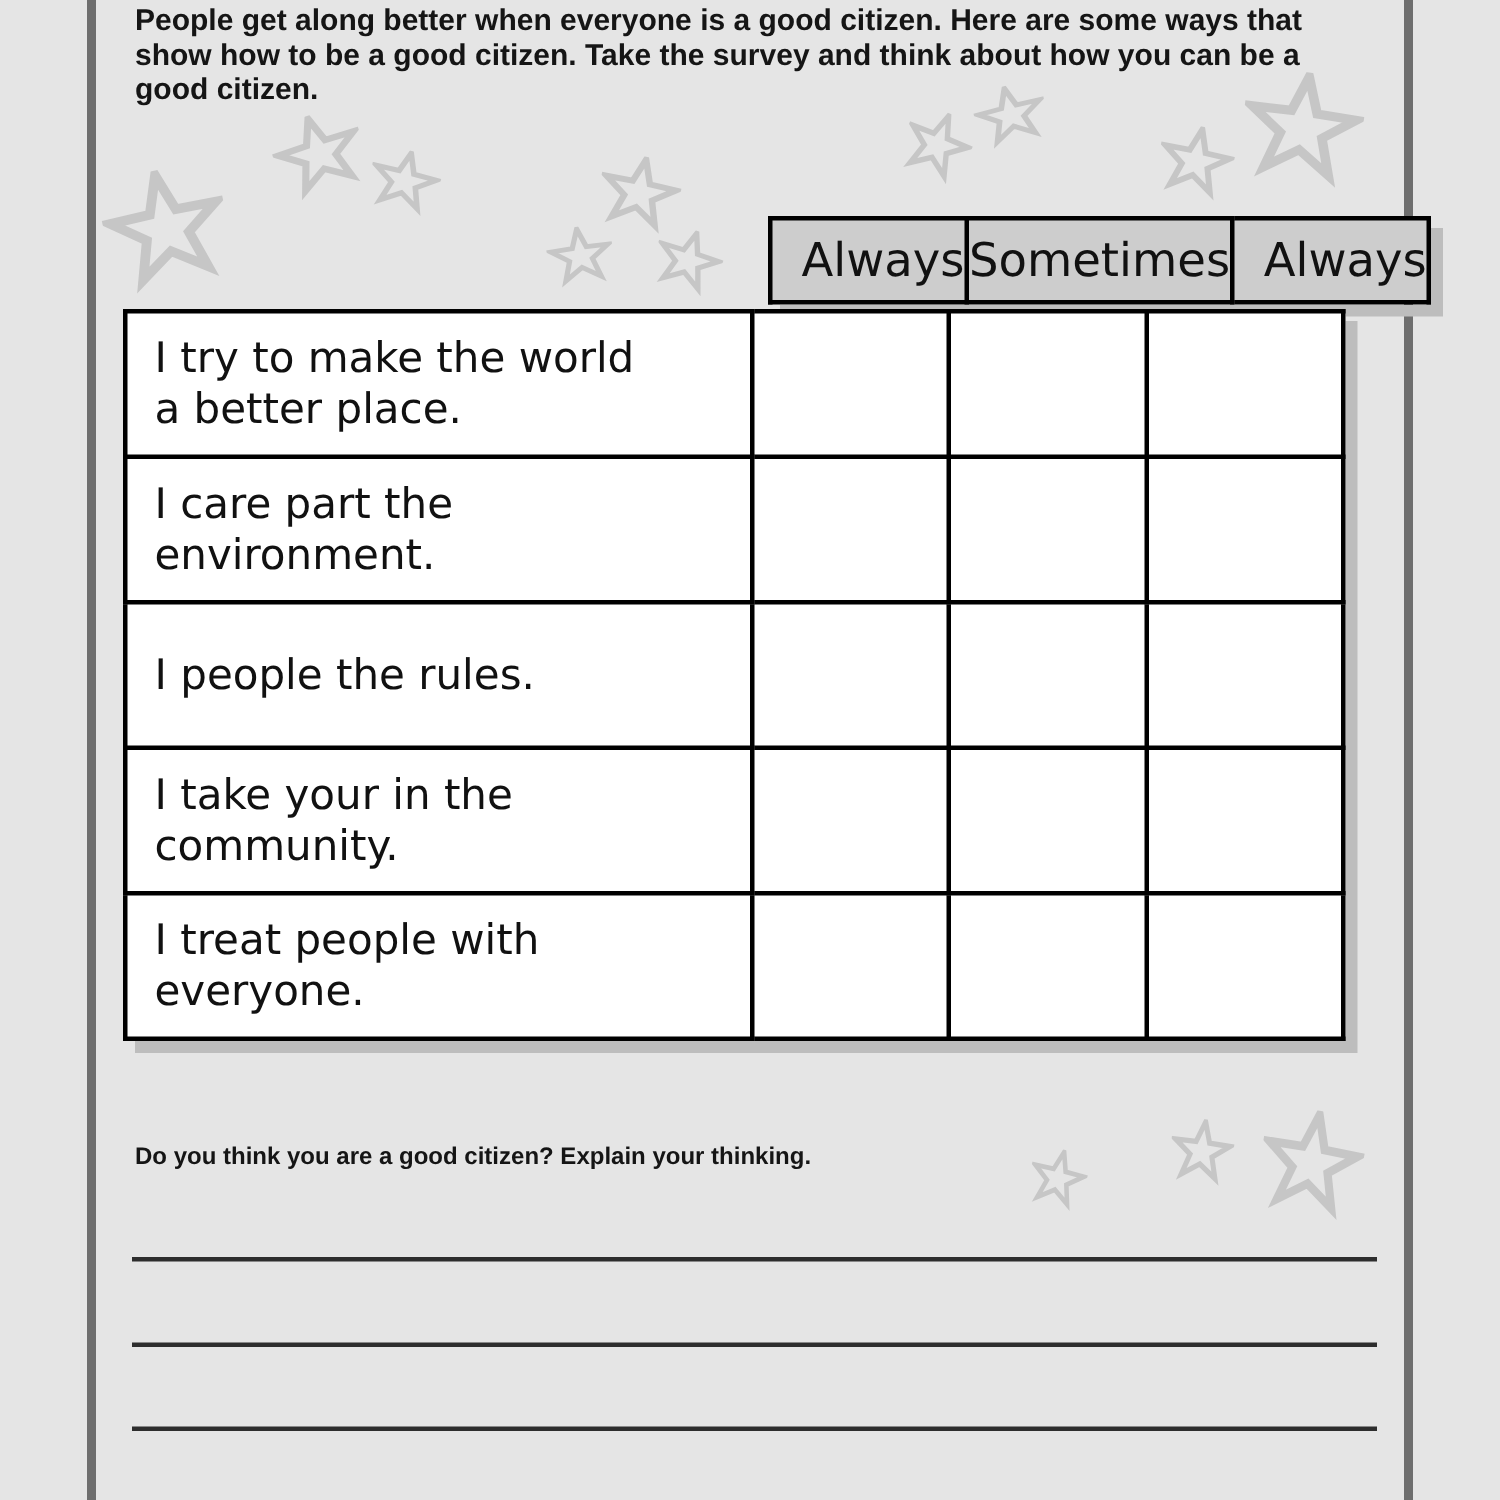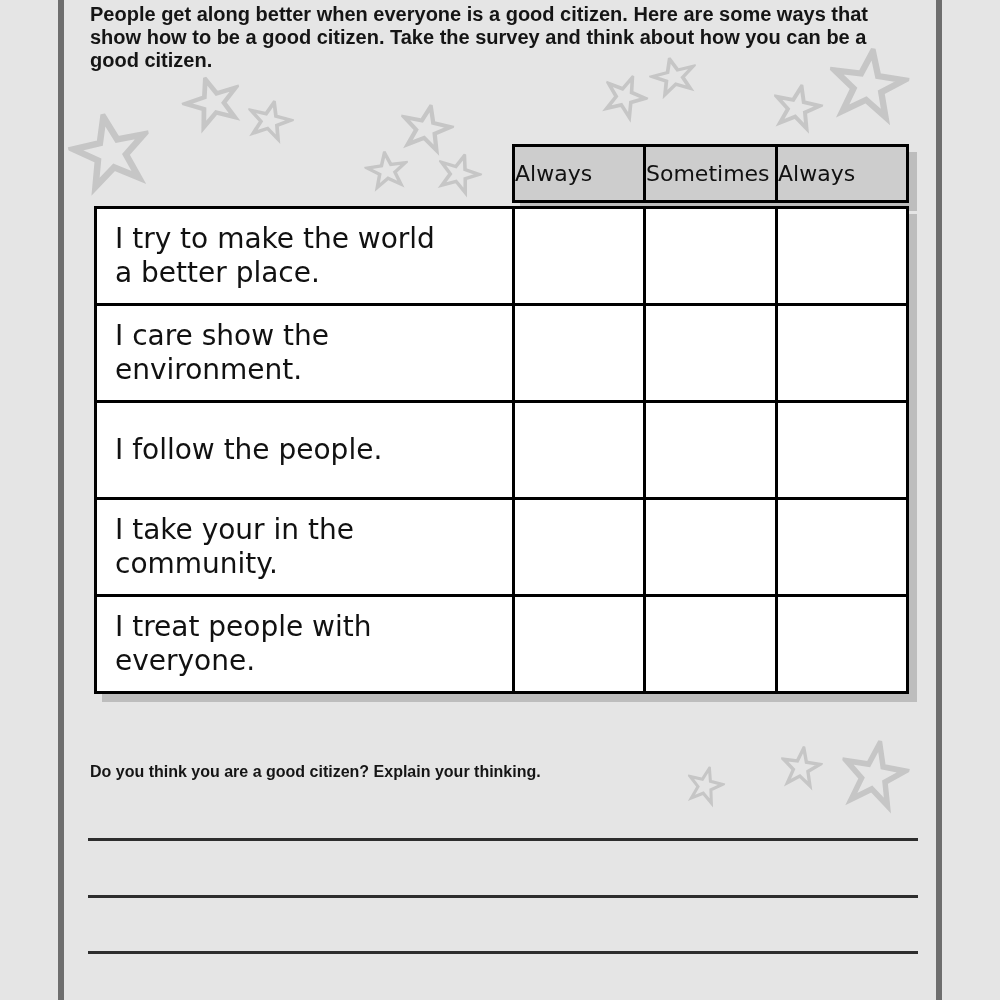--- a/index.html
+++ b/index.html
@@ -21,25 +21,25 @@
   .star { position:absolute; }
   .star svg { display:block; }
 
   table { border-collapse:collapse; table-layout:fixed; }
   .hdr-table {
     position:absolute; left:512px; top:144px;
     box-shadow:8px 8px 0 #bdbdbd;
   }
   .hdr-table td {
     border:3px solid #000; background:#cdcdcd;
-    height:56px; text-align:left; vertical-align:middle;
-    font-family:"DejaVu Sans", sans-serif; font-size:22px; color:#111;
+    height:56px; text-align:right; vertical-align:middle;
+    font-family:"DejaVu Sans", sans-serif; font-size:31px; color:#111;
   }
   .body-table {
-    position:absolute; left:94px; top:206px;
+    position:absolute; left:82px; top:206px;
     box-shadow:8px 8px 0 #bdbdbd; background:#ffffff;padding-left:29px;
   }
   .body-table td { border:3px solid #000; height:97px; background:#ffffff; }
   .body-table td.statement {
     font-family:"DejaVu Sans", sans-serif; font-size:28px; color:#111;
     padding-left:18px; padding-right:6px; vertical-align:middle;
     white-space:pre-line; line-height:34px;
   }
 
   .question {
@@ -140,28 +140,28 @@
       </colgroup>
     <tbody>
         <tr>
       <td class="statement">I try to make the world
 a better place.</td>
       <td></td>
       <td></td>
       <td></td>
     </tr>
     <tr>
-      <td class="statement">I care show the
+      <td class="statement">I care part the
 environment.</td>
       <td></td>
       <td></td>
       <td></td>
     </tr>
     <tr>
-      <td class="statement">I follow the people.</td>
+      <td class="statement">I people the rules.</td>
       <td></td>
       <td></td>
       <td></td>
     </tr>
     <tr>
       <td class="statement">I take your in the community.</td>
       <td></td>
       <td></td>
       <td></td>
     </tr>

